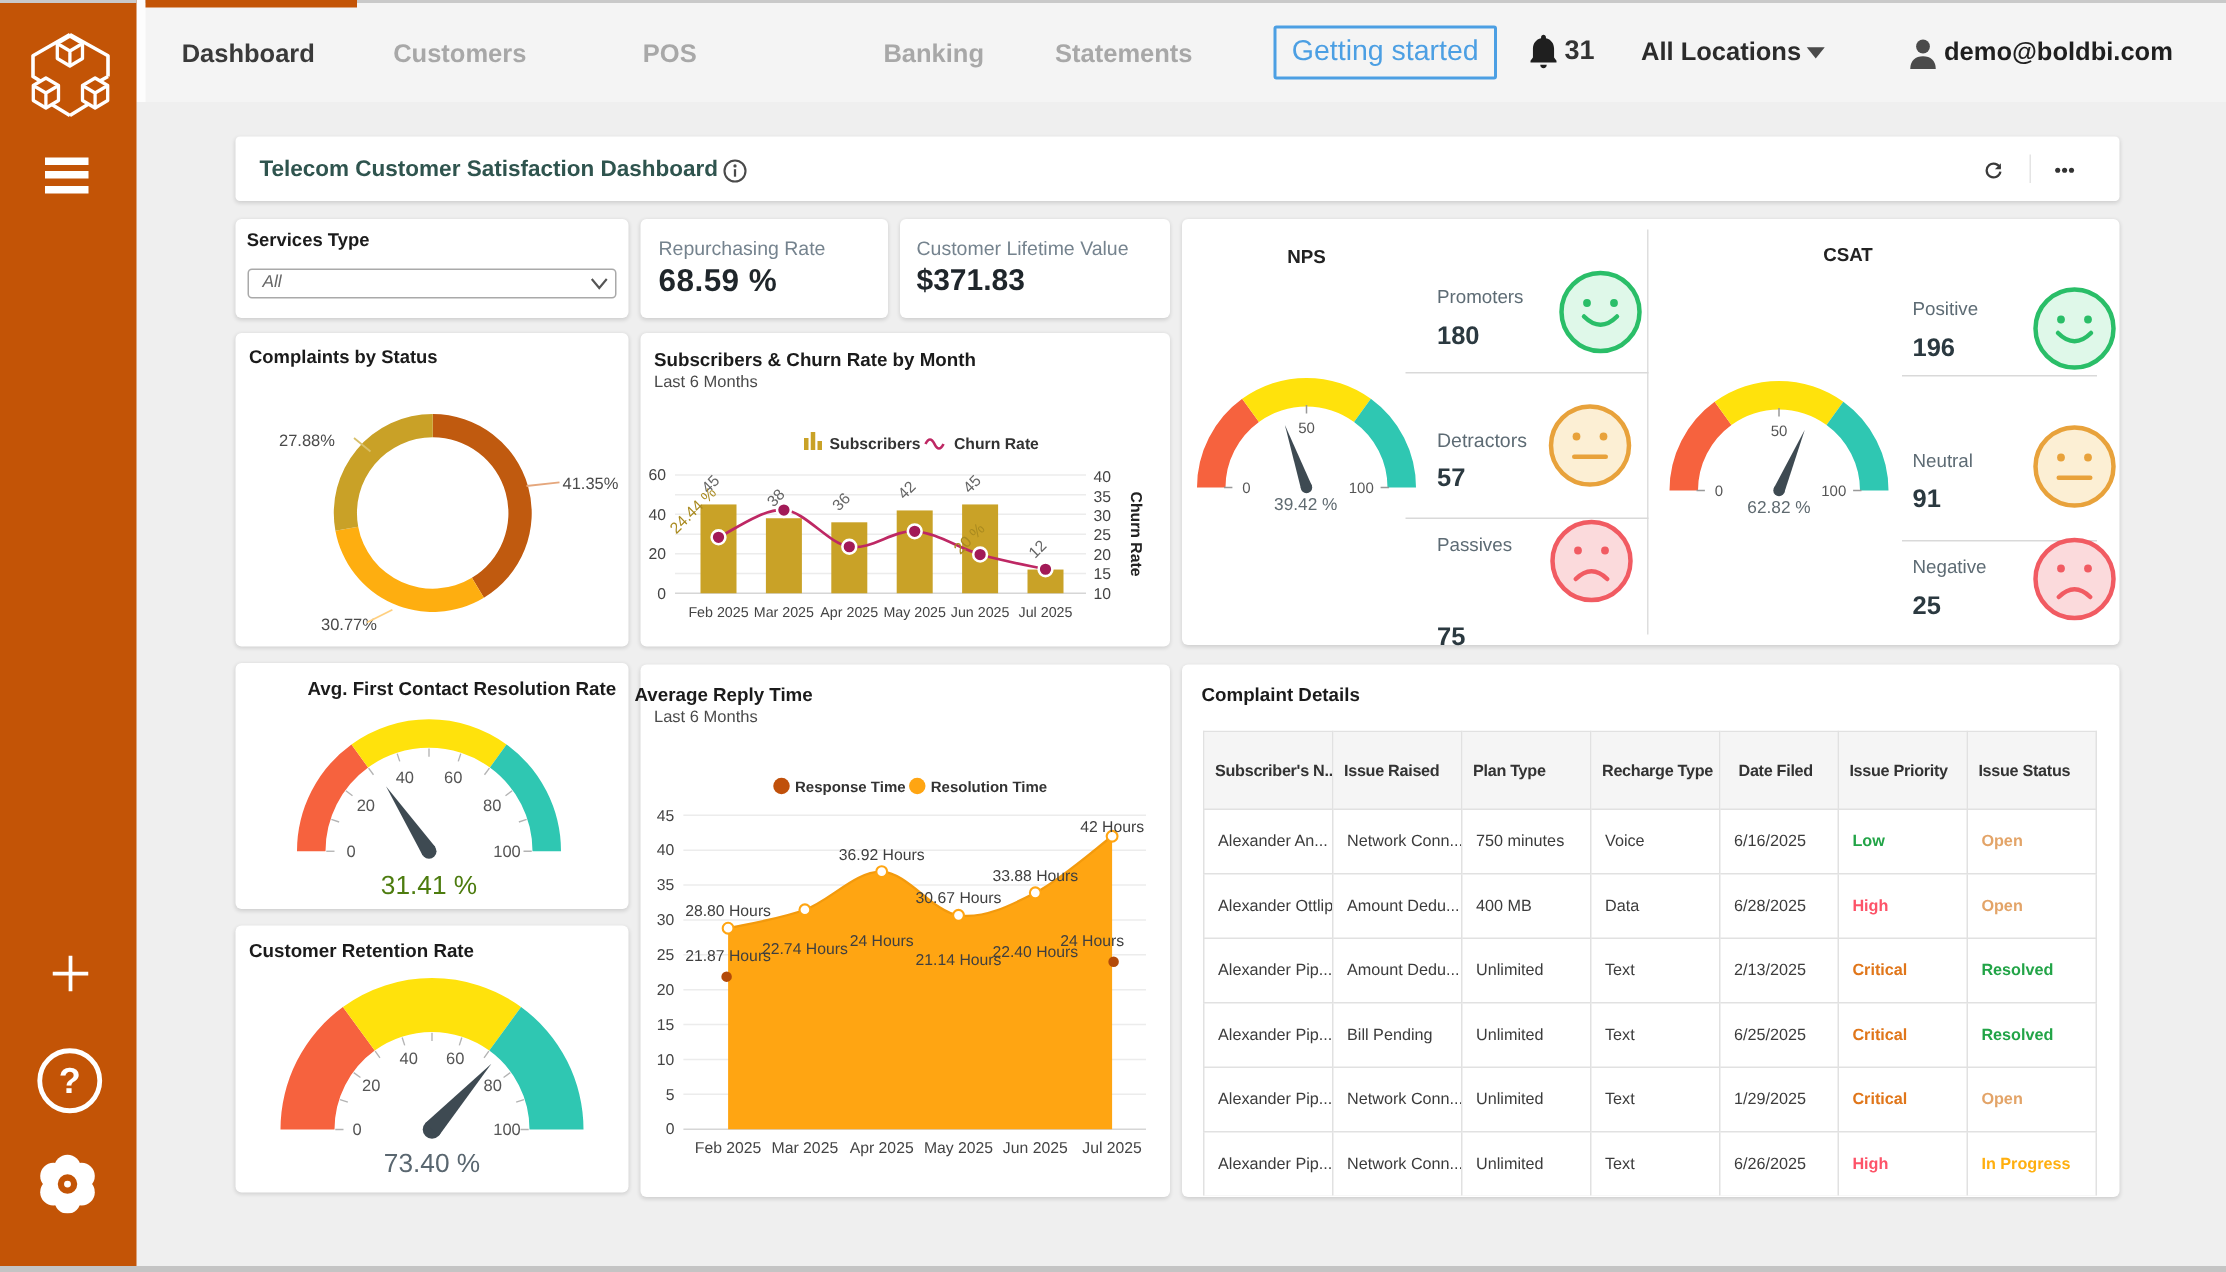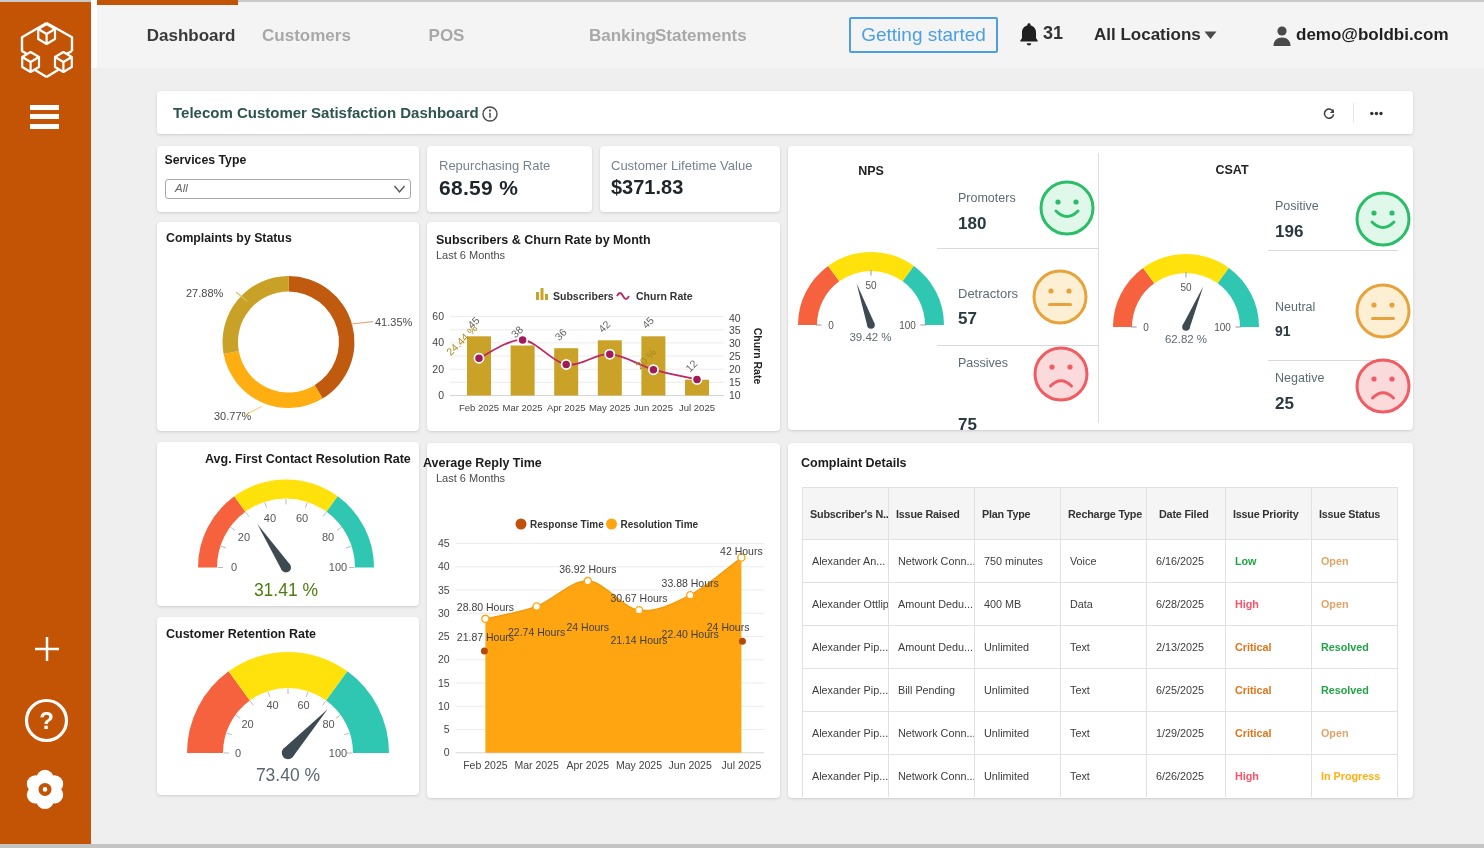--- a/index.html
+++ b/index.html
@@ -9,25 +9,25 @@
 .ctitle { font-size:12.3px; font-weight:bold; color:#1B1B1B; }
 .sub { font-size:11px; color:#4A4A4A; }
 </style></head>
 <body>
 <div id="root">
 
 <div class="abs" style="left:91px;top:0;width:1393px;height:68px;background:#F4F4F4;"></div>
 <div class="abs" style="left:91px;top:0;width:1393px;height:2px;background:#C9C9C9;"></div>
 <div class="abs" style="left:91px;top:0;width:6px;height:68px;background:#FDFDFD;"></div>
 <div class="abs" style="left:97px;top:0;width:141px;height:5px;background:#C35406;"></div>
-<div class="abs" style="left:95.5px;top:25.5px;width:140px;text-align:right;font-size:17px;font-weight:bold;color:#3A3A3A;">Dashboard</div>
+<div class="abs" style="left:95.5px;top:25.5px;width:140px;text-align:center;font-size:17px;font-weight:bold;color:#3A3A3A;">Dashboard</div>
 <div class="abs" style="left:236.5px;top:25.5px;width:140px;text-align:center;font-size:17px;font-weight:bold;color:#A8A8A8;">Customers</div>
 <div class="abs" style="left:376.5px;top:25.5px;width:140px;text-align:center;font-size:17px;font-weight:bold;color:#A8A8A8;">POS</div>
 <div class="abs" style="left:516px;top:25.5px;width:140px;text-align:right;font-size:17px;font-weight:bold;color:#A8A8A8;">Banking</div>
-<div class="abs" style="left:655px;top:25.5px;width:140px;text-align:left;font-size:17px;font-weight:bold;color:#A8A8A8;">Statements</div>
+<div class="abs" style="left:655px;top:25.5px;width:140px;text-align:right;font-size:17px;font-weight:bold;color:#A8A8A8;">Statements</div>
 <div class="abs" style="left:849px;top:17px;width:149px;height:36px;border:2px solid #4C9FE3;border-radius:2px;color:#4C9FE3;font-size:19px;line-height:31px;text-align:center;">Getting started</div>
 <svg class="abs" style="left:1018px;top:21px;" width="22" height="26" viewBox="0 0 20 24">
 <path d="M10 2 C10.8 2 11.5 2.6 11.5 3.5 L11.5 4.2 C14.6 4.9 16.5 7.4 16.5 10.5 L16.5 16 L18 18 L18 19 L2 19 L2 18 L3.5 16 L3.5 10.5 C3.5 7.4 5.4 4.9 8.5 4.2 L8.5 3.5 C8.5 2.6 9.2 2 10 2 Z" fill="#1F1F1F"></path>
 <path d="M8 20.5 L12 20.5 C12 21.8 11.1 22.6 10 22.6 C8.9 22.6 8 21.8 8 20.5 Z" fill="#1F1F1F"></path>
     </svg>
 <div class="abs" style="left:1043px;top:23px;font-size:18px;font-weight:bold;color:#333;">31</div>
 <div class="abs" style="left:1094px;top:25px;font-size:17px;font-weight:bold;color:#2B2B2B;">All Locations</div>
 <svg class="abs" style="left:1203px;top:30px;" width="15" height="10" viewBox="0 0 15 10">
       <path d="M1.5 1.5 L7.5 9 L13.5 1.5 Z" fill="#4A4A4A"></path>
     </svg>
@@ -163,21 +163,21 @@
 <div class="abs" style="left:1275px;top:199px;font-size:12.5px;color:#5D6B74;">Positive</div>
     <div class="abs" style="left:1275px;top:222px;font-size:17px;font-weight:bold;color:#2B3940;">196</div>
     <svg class="abs" style="left:1355px;top:191px;" width="56" height="56" viewBox="0 0 56 56">
       <circle cx="28" cy="28" r="26" fill="#DFF8E9" stroke="#2ABE68" stroke-width="3"></circle>
       <circle cx="19" cy="22" r="2.6" fill="#2ABE68"></circle>
       <circle cx="37" cy="22" r="2.6" fill="#2ABE68"></circle>
       <path d="M 17 31 Q 28 42 39 31" fill="none" stroke="#2ABE68" stroke-width="3" stroke-linecap="round"></path>
     </svg>
 <div class="abs" style="left:1268px;top:250px;width:130px;height:1px;background:#D9D9D9;"></div>
 <div class="abs" style="left:1275px;top:300px;font-size:12.5px;color:#5D6B74;">Neutral</div>
-    <div class="abs" style="left:1275px;top:323px;font-size:14px;font-weight:bold;color:#2B3940;text-align:right;">91</div>
+    <div class="abs" style="left:1275px;top:323px;font-size:17px;font-weight:bold;color:#2B3940;text-align:right;">91</div>
     <svg class="abs" style="left:1355px;top:283px;" width="56" height="56" viewBox="0 0 56 56">
       <circle cx="28" cy="28" r="26" fill="#FCEFD4" stroke="#E8A23B" stroke-width="3"></circle>
       <circle cx="19" cy="22" r="2.6" fill="#E8A23B"></circle>
       <circle cx="37" cy="22" r="2.6" fill="#E8A23B"></circle>
       <line x1="17.5" y1="35.5" x2="38.5" y2="35.5" stroke="#E8A23B" stroke-width="3" stroke-linecap="round"></line>
     </svg>
 <div class="abs" style="left:1268px;top:360px;width:130px;height:1px;background:#D9D9D9;"></div>
 <div class="abs" style="left:1275px;top:371px;font-size:12.5px;color:#5D6B74;">Negative</div>
     <div class="abs" style="left:1275px;top:394px;font-size:17px;font-weight:bold;color:#2B3940;">25</div>
     <svg class="abs" style="left:1355px;top:358px;" width="56" height="56" viewBox="0 0 56 56">

